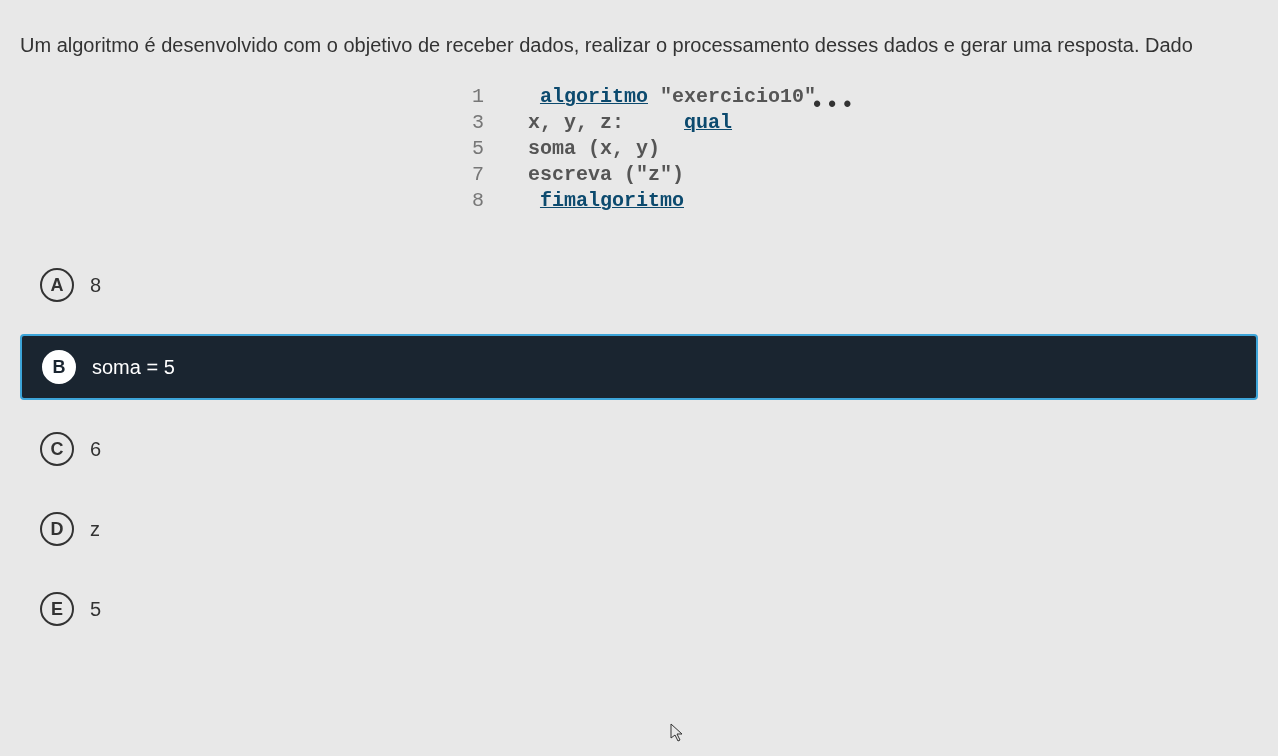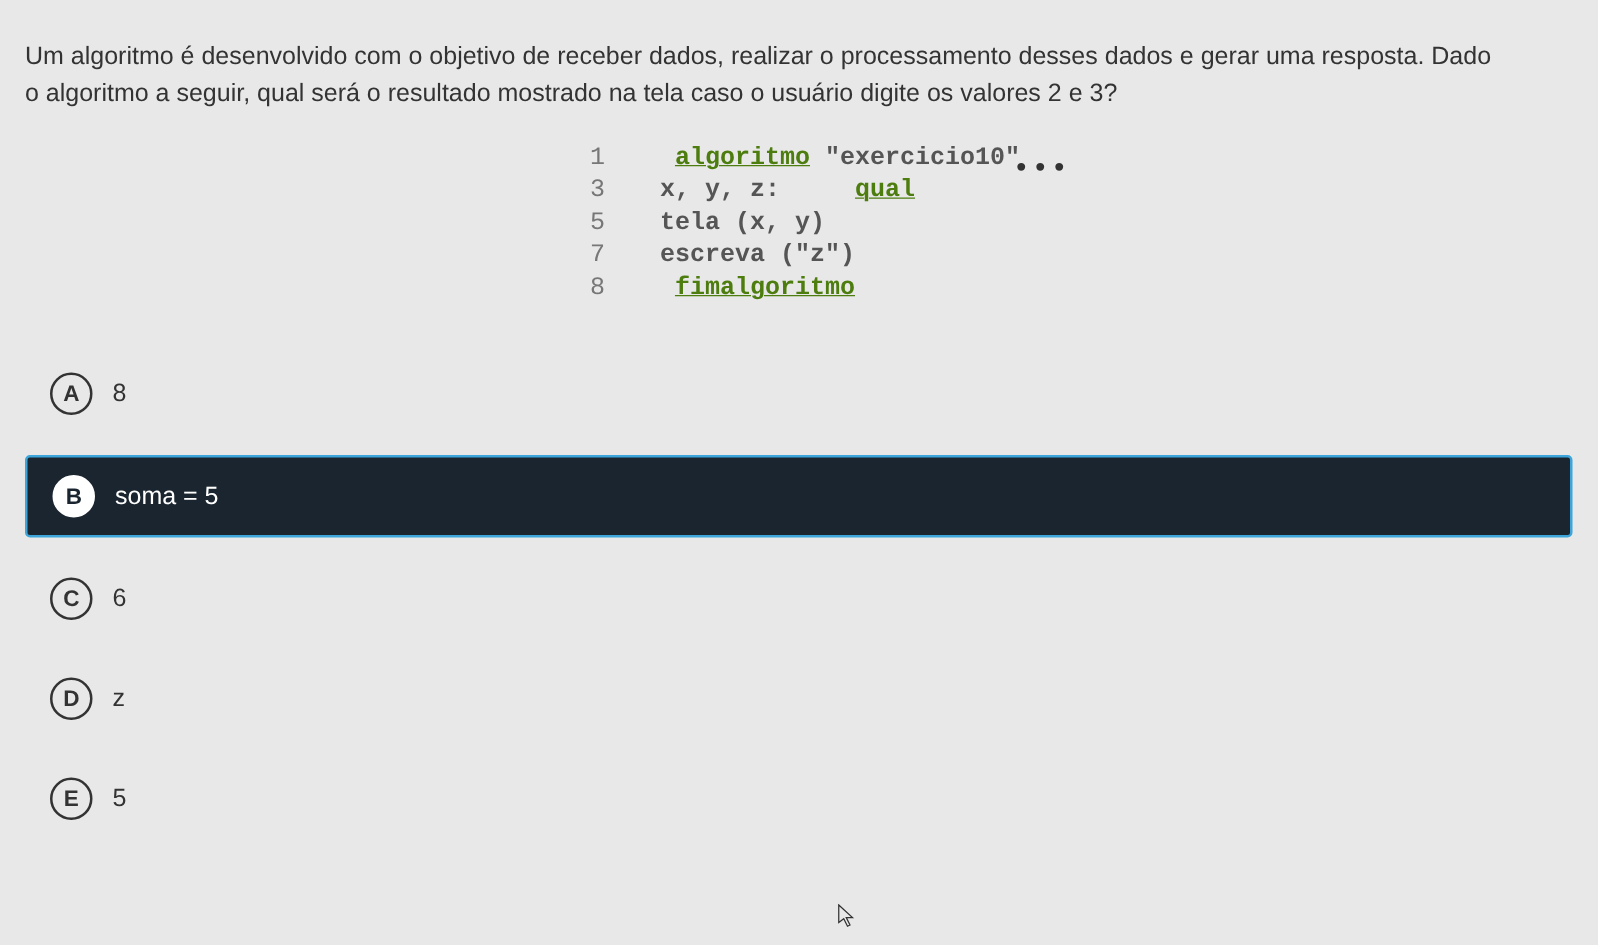--- a/index.html
+++ b/index.html
@@ -39,21 +39,21 @@
     }
     .line-num {
       color: #777;
       display: inline-block;
       width: 22px;
       text-align: right;
       margin-right: 8px;
       font-weight: normal;
     }
     .keyword {
-      color: #4d7c0f;
+      color: #0c4a6e;
       text-decoration: underline;
       text-decoration-thickness: 1px;
       margin-left: 48px;
     }
     .string {
       color: #555;
     }
     .ellipsis {
       position: absolute;
       right: -40px;
@@ -108,28 +108,27 @@
       font-size: 18px;
       color: #333;
     }
   </style>
 </head>
 <body>
 
 <div class="content">
   <div class="question-text">
     <span>Um algoritmo é desenvolvido com o objetivo de receber dados, realizar o processamento desses dados e gerar uma resposta. Dado</span><br>
-    <span>o algoritmo a seguir, qual será o resultado mostrado na tela caso o usuário digite os valores 2 e 3?</span>
   </div>
 
   <div class="code-block">
     <span class="ellipsis">•••</span>
     <div class="code-line"><span class="line-num">1</span><span class="keyword">algoritmo</span><span class="string"> "exercicio10"</span></div>
     <div class="code-line"><span class="line-num">3</span><span>   </span><span>x, y, z: </span><span class="keyword">qual</span></div>
-    <div class="code-line"><span class="line-num">5</span><span>   </span><span>tela (x, y)</span></div>
+    <div class="code-line"><span class="line-num">5</span><span>   </span><span>soma (x, y)</span></div>
     <div class="code-line"><span class="line-num">7</span><span>   </span><span>escreva ("z")</span></div>
     <div class="code-line"><span class="line-num">8</span><span class="keyword">fimalgoritmo</span></div>
   </div>
 
   <div class="options">
     <div class="option">
       <div class="option-letter">A</div>
       <div>8</div>
     </div>
     <div class="option selected">

